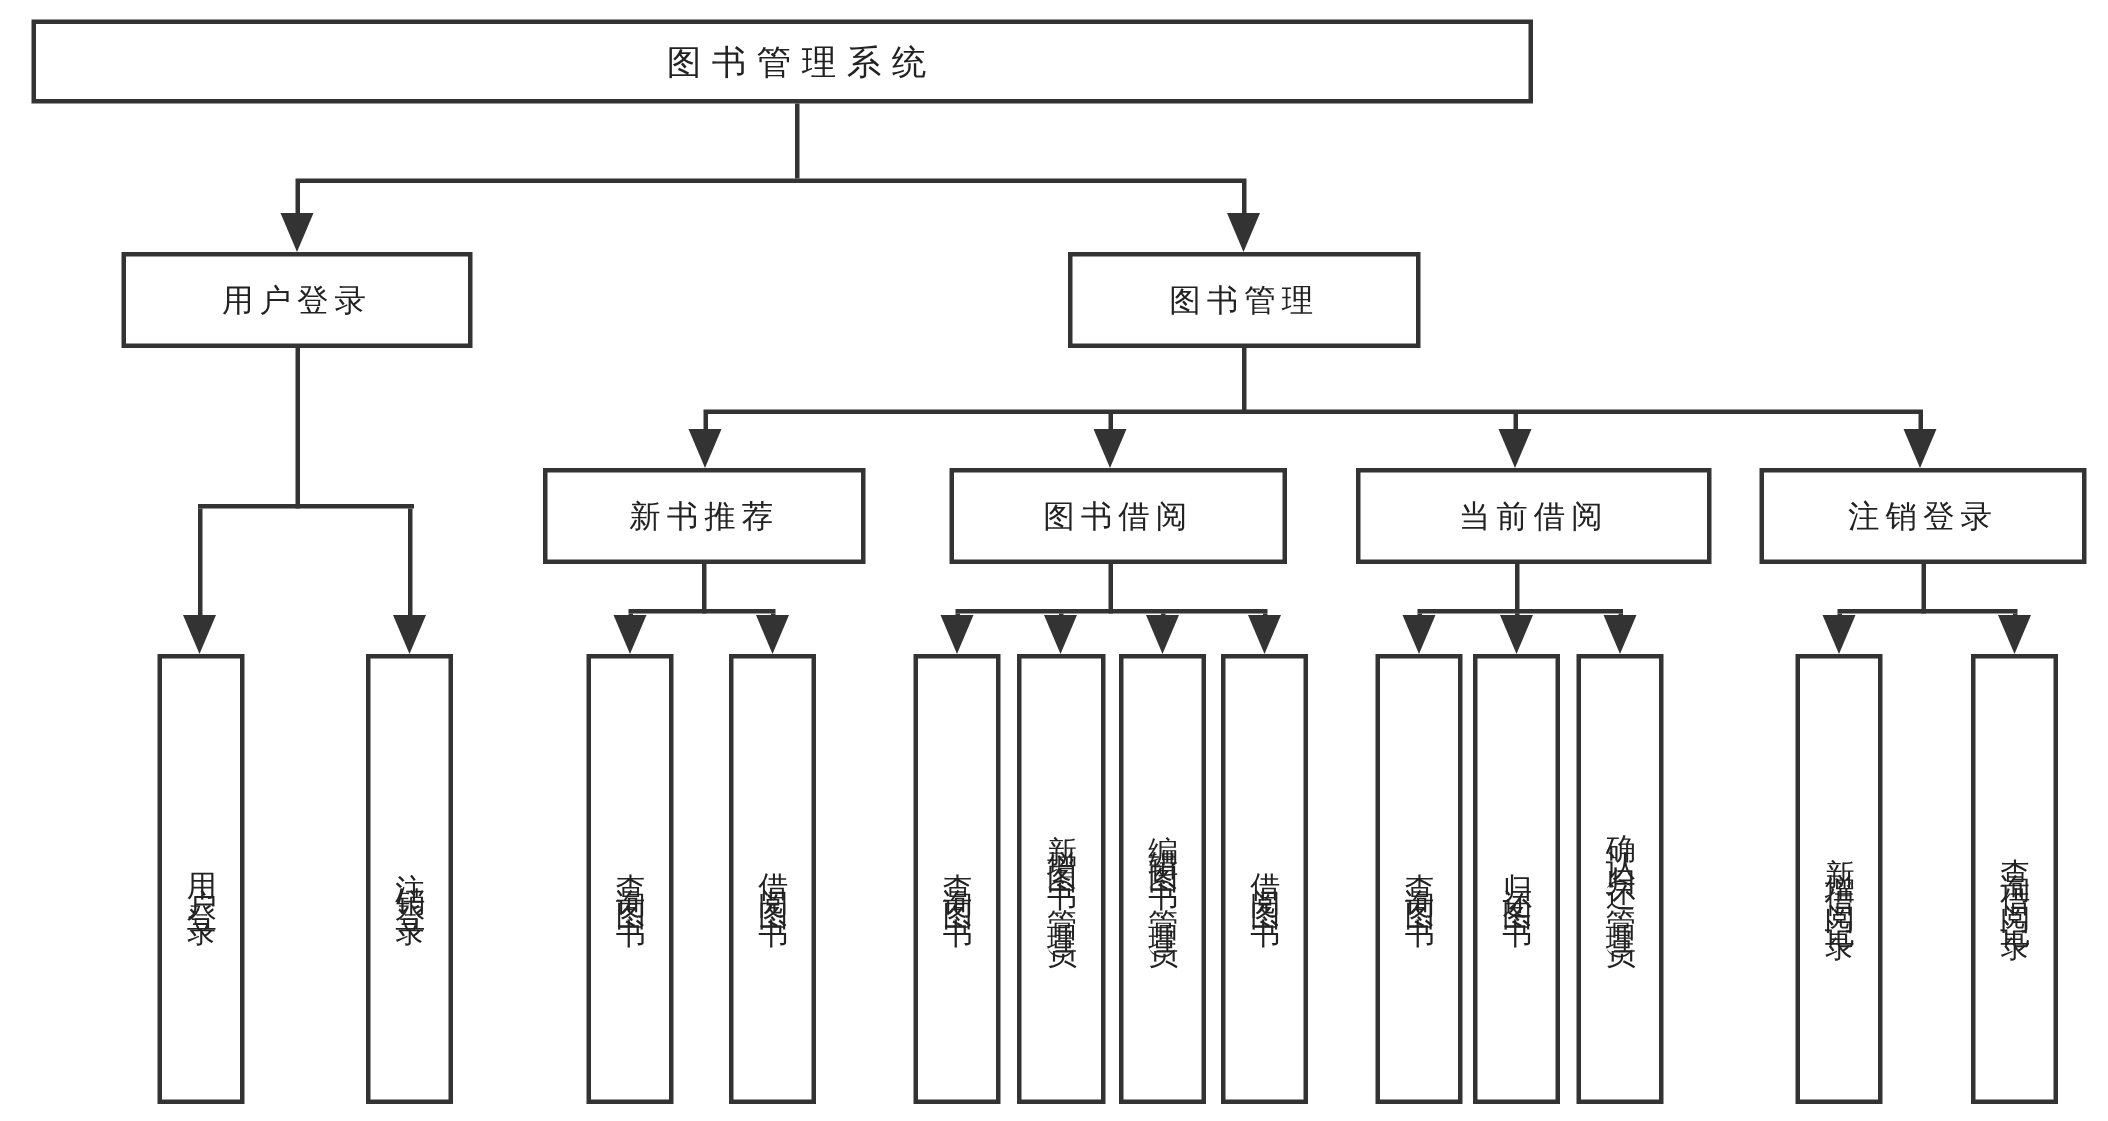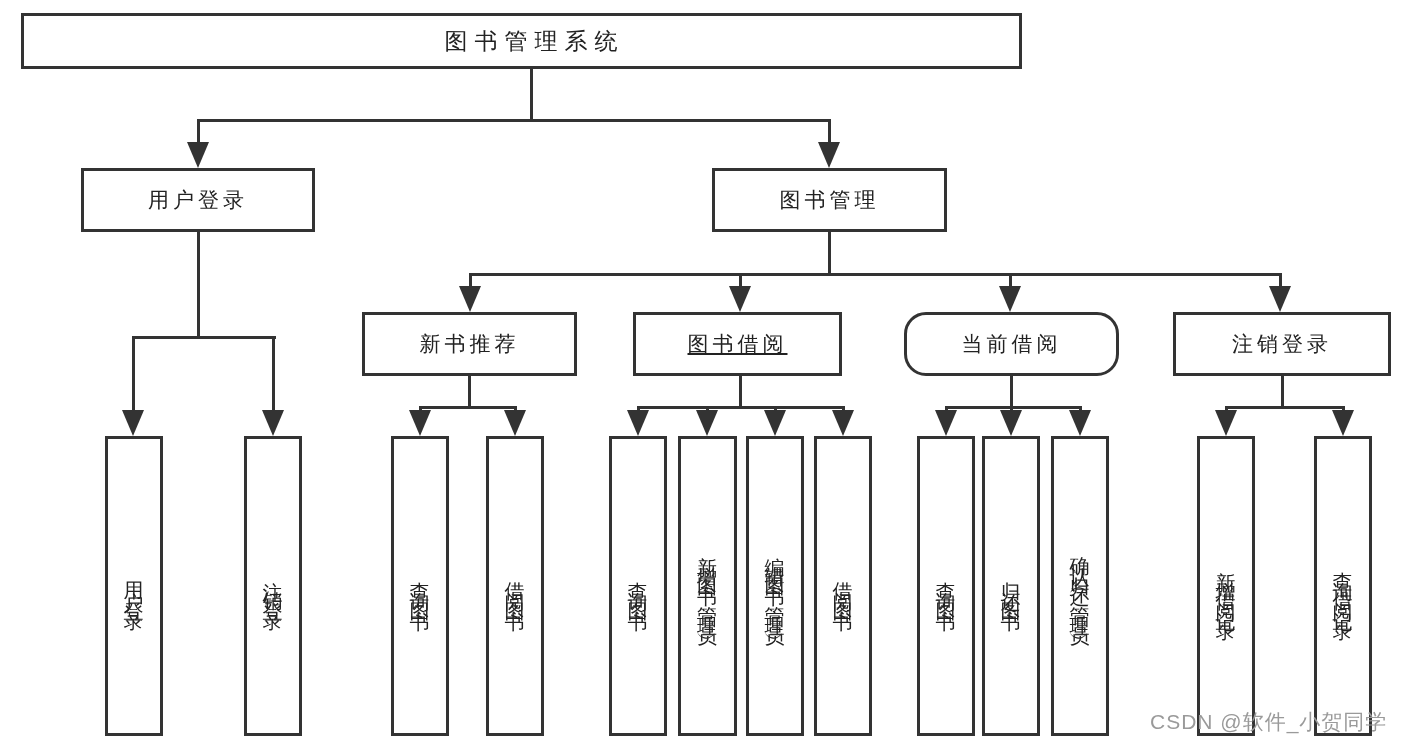--- a/index.html
+++ b/index.html
@@ -52,25 +52,25 @@
   </div>
 
   <div class="box hbox" style="left:712px;top:168px;width:235px;height:64px;">
     <span>图书管理</span>
   </div>
 
   <div class="box hbox" style="left:362px;top:312px;width:215px;height:64px;">
     <span>新书推荐</span>
   </div>
 
-  <div class="box hbox" style="left:633px;top:312px;width:209px;height:64px;text-decoration:underline;">
+  <div class="box hbox" style="left:633px;top:312px;width:225px;height:64px;">
     <span>图书借阅</span>
   </div>
 
-  <div class="box hbox" style="left:904px;top:312px;width:215px;height:64px;border-radius:22px;">
+  <div class="box hbox" style="left:904px;top:312px;width:237px;height:64px;">
     <span>当前借阅</span>
   </div>
 
   <div class="box hbox" style="left:1173px;top:312px;width:218px;height:64px;">
     <span>注销登录</span>
   </div>
 
   <div class="box vbox" style="left:105px;top:436px;width:58px;height:300px;">
     <span>用户登录</span>
   </div>
@@ -167,15 +167,14 @@
   <div class="vline" style="left:1079px;top:409px;height:4px;"></div>
   <div class="arrow" style="left:1069px;top:410px;"></div>
 
   <div class="vline" style="left:1281px;top:376px;height:33px;"></div>
   <div class="hline" style="left:1225px;top:406px;width:120px;"></div>
   <div class="vline" style="left:1225px;top:409px;height:4px;"></div>
   <div class="arrow" style="left:1215px;top:410px;"></div>
   <div class="vline" style="left:1342px;top:409px;height:4px;"></div>
   <div class="arrow" style="left:1332px;top:410px;"></div>
 
-  <div class="watermark">CSDN @软件_小贺同学</div>
 
 </div>
 
 </body></html>

